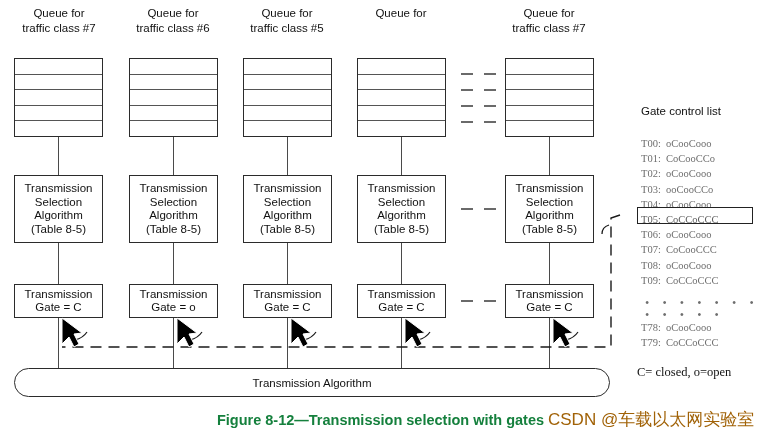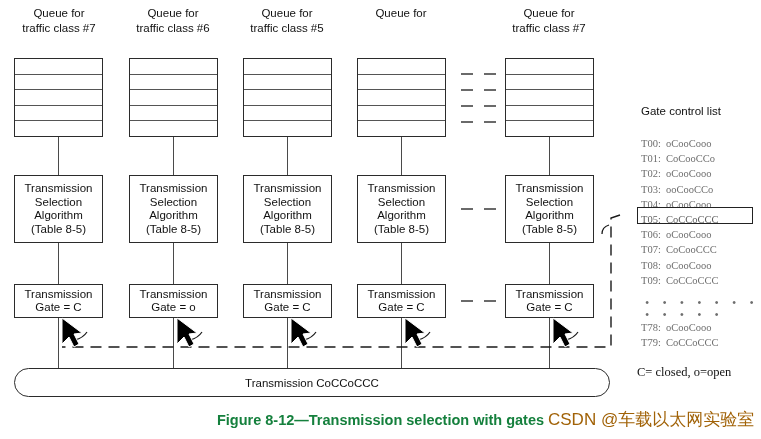--- a/index.html
+++ b/index.html
@@ -301,21 +301,21 @@
     </g>
     <g>
       <polygon points="405,318 405,344 412,337 417,347 422,344 417,334 425,333" fill="#000" stroke="#fff" stroke-width="1"></polygon>
     </g>
     <g>
       <polygon points="553,318 553,344 560,337 565,347 570,344 565,334 573,333" fill="#000" stroke="#fff" stroke-width="1"></polygon>
     </g>
   </svg>
 
   <div class="capsule" style="left:14px; top:368px; width:596px; height:29px;">
-    <span>Transmission CoCCoCCC</span>
+    <span>Transmission Algorithm</span>
   </div>
 
   <div class="gcl-title" style="left:641px; top:105px;">Gate control list</div>
 
   <div class="gcl" id="gcl-main" style="left:641px; top:136px;"><div class="row">T00:  oCooCooo</div><div class="row">T01:  CoCooCCo</div><div class="row">T02:  oCooCooo</div><div class="row">T03:  ooCooCCo</div><div class="row">T04:  oCooCooo</div><div class="row hl">T05:  CoCCoCCC</div><div class="row">T06:  oCooCooo</div><div class="row">T07:  CoCooCCC</div><div class="row">T08:  oCooCooo</div><div class="row">T09:  CoCCoCCC</div></div>
 
   <div class="gcl-dots" style="left:644px; top:297px;">• • • • • • • • • • • •</div>
 
   <div class="gcl" id="gcl-tail" style="left:641px; top:320px;"><div class="row">T78:  oCooCooo</div><div class="row">T79:  CoCCoCCC</div></div>
 

